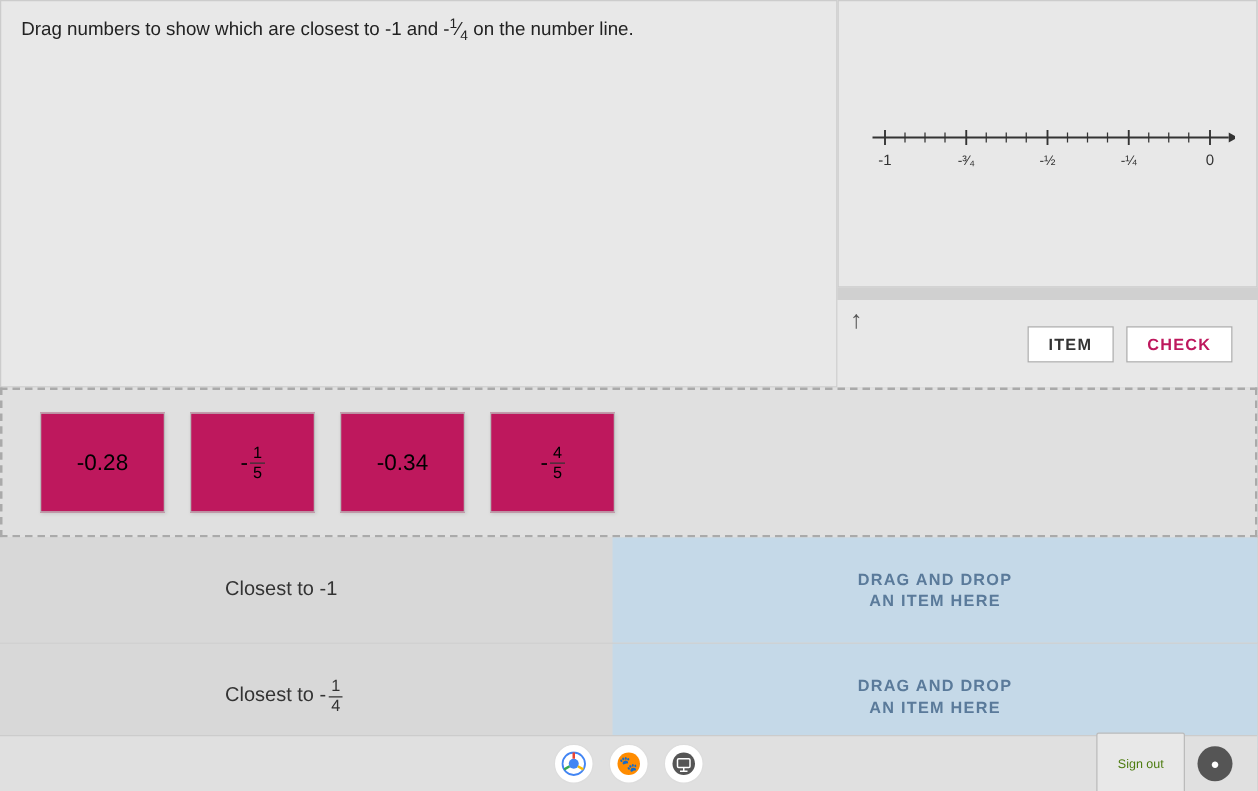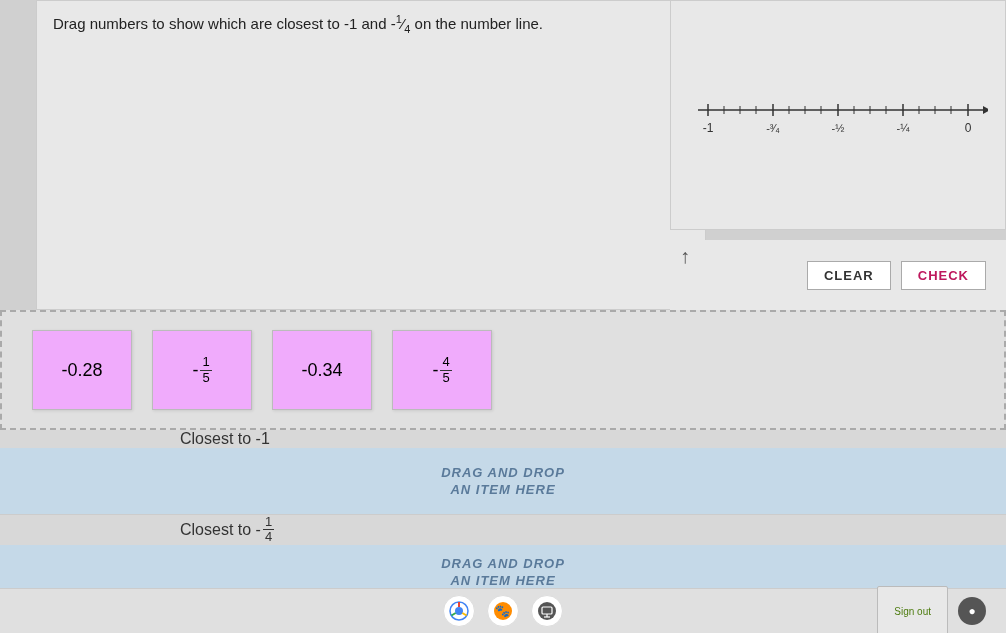--- a/index.html
+++ b/index.html
@@ -14,21 +14,20 @@
 
     
     .main-area {
       position: absolute;
       top: 0;
       left: 0;
       width: 670px;
       height: 310px;
       background: #e8e8e8;
       border: 1px solid #ccc;
-      margin-left: 36px;
     }
 
     .instruction {
       padding: 12px 16px;
       font-size: 15px;
       color: #222;
       font-weight: 400;
     }
 
     
@@ -106,21 +105,21 @@
       border: 2px dashed #aaa;
       display: flex;
       align-items: center;
       padding: 10px 30px;
       gap: 20px;
     }
 
     .drag-item {
       width: 100px;
       height: 80px;
-      background: #f0abfc;
+      background: #be185d;
       border: 1px solid #bbb;
       display: flex;
       align-items: center;
       justify-content: center;
       font-size: 18px;
       cursor: grab;
       box-shadow: 1px 1px 3px rgba(0,0,0,0.1);
     }
 
     .fraction {
@@ -154,21 +153,20 @@
       left: 0;
       width: 1006px;
       height: 180px;
       background: #d8d8d8;
     }
 
     .drop-zone-row {
       display: flex;
       height: 85px;
       border-bottom: 1px solid #ccc;
-      flex-direction: column;
     }
 
     .drop-zone-label {
       width: 490px;
       display: flex;
       align-items: center;
       padding-left: 180px;
       font-size: 16px;
       color: #333;
       background: #d8d8d8;
@@ -182,21 +180,20 @@
       justify-content: center;
       flex-direction: column;
       gap: 2px;
     }
 
     .drop-zone-text {
       font-size: 13px;
       font-weight: bold;
       color: #5a7a9a;
       letter-spacing: 1px;
-      font-style: italic;
     }
 
     
     .bottom-bar {
       position: absolute;
       bottom: 0;
       left: 0;
       width: 1006px;
       height: 45px;
       background: #e0e0e0;
@@ -297,21 +294,21 @@
       <text x="150" y="42" text-anchor="middle" font-size="11" fill="#333">-½</text>
       <text x="215" y="42" text-anchor="middle" font-size="11" fill="#333">-¼</text>
       <text x="280" y="42" text-anchor="middle" font-size="12" fill="#333">0</text>
     </svg>
   </div>
 </div>
 
 <div class="buttons-area">
 
   <div style="position:absolute; left: 10px; top: 5px; font-size: 20px; color:#555;">↑</div>
-  <button class="btn-clear">CLEAR</button>
+  <button class="btn-clear">ITEM</button>
   <button class="btn-check">CHECK</button>
 </div>
 
 <div class="drag-items-row">
 
   <div class="drag-item">
     <span>-0.28</span>
   </div>
 
   <div class="drag-item">

